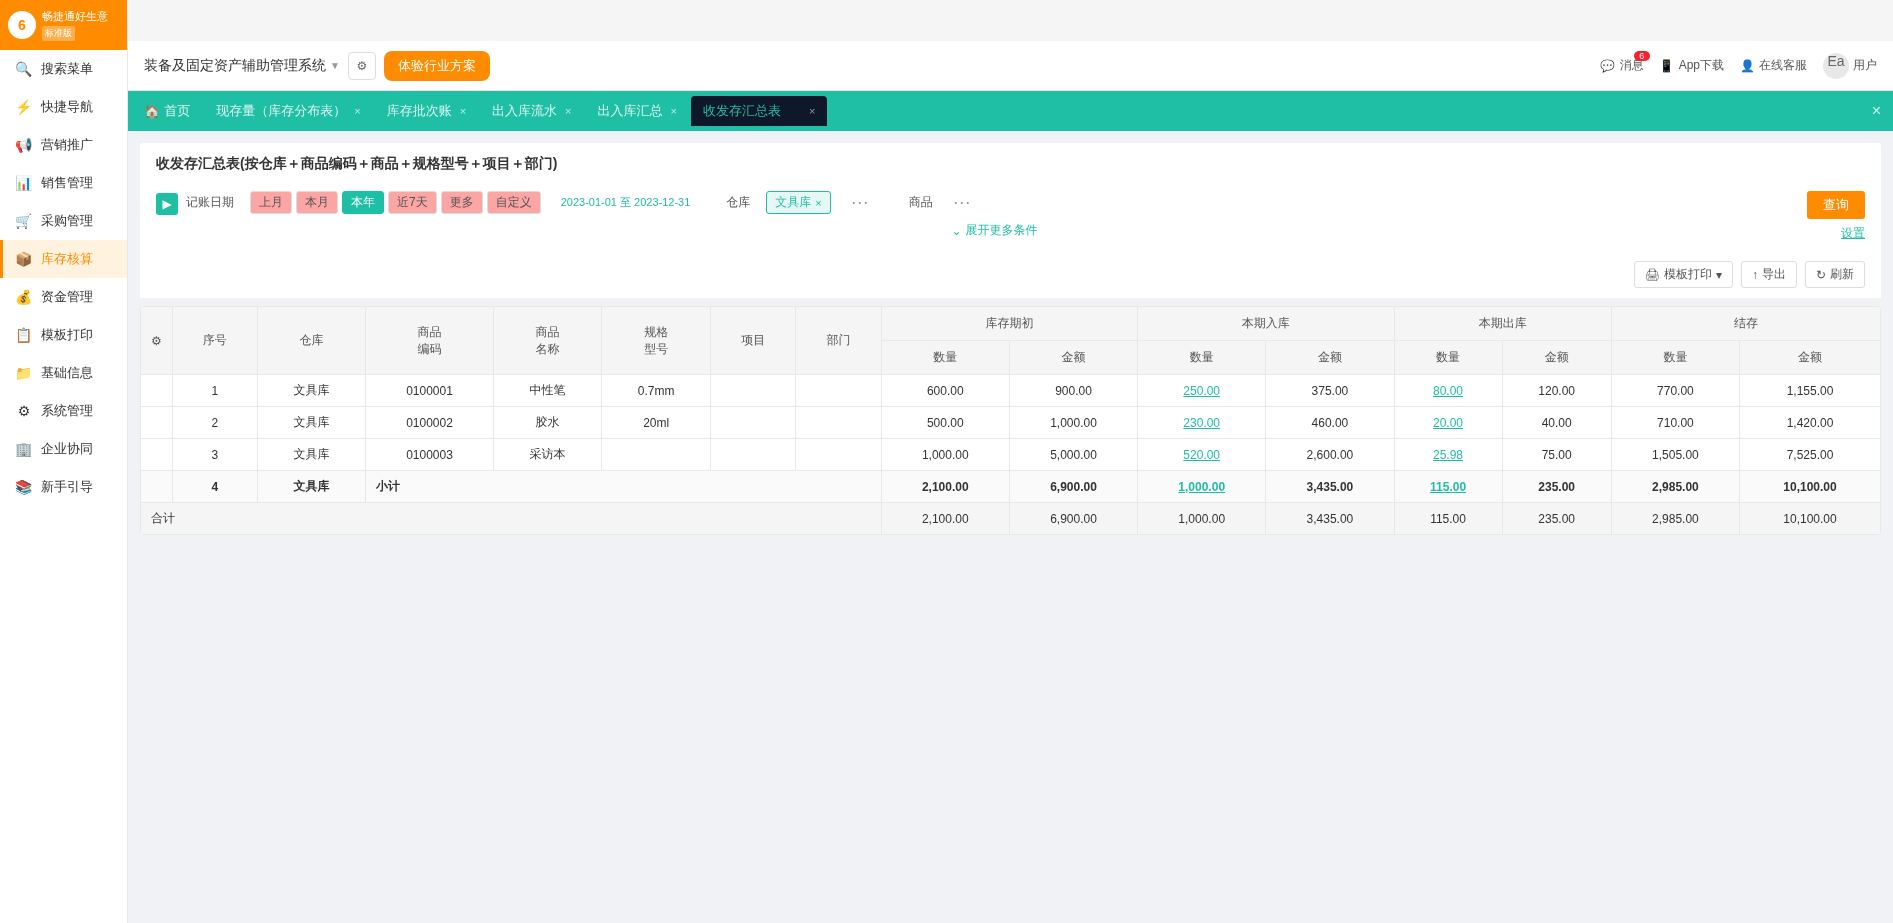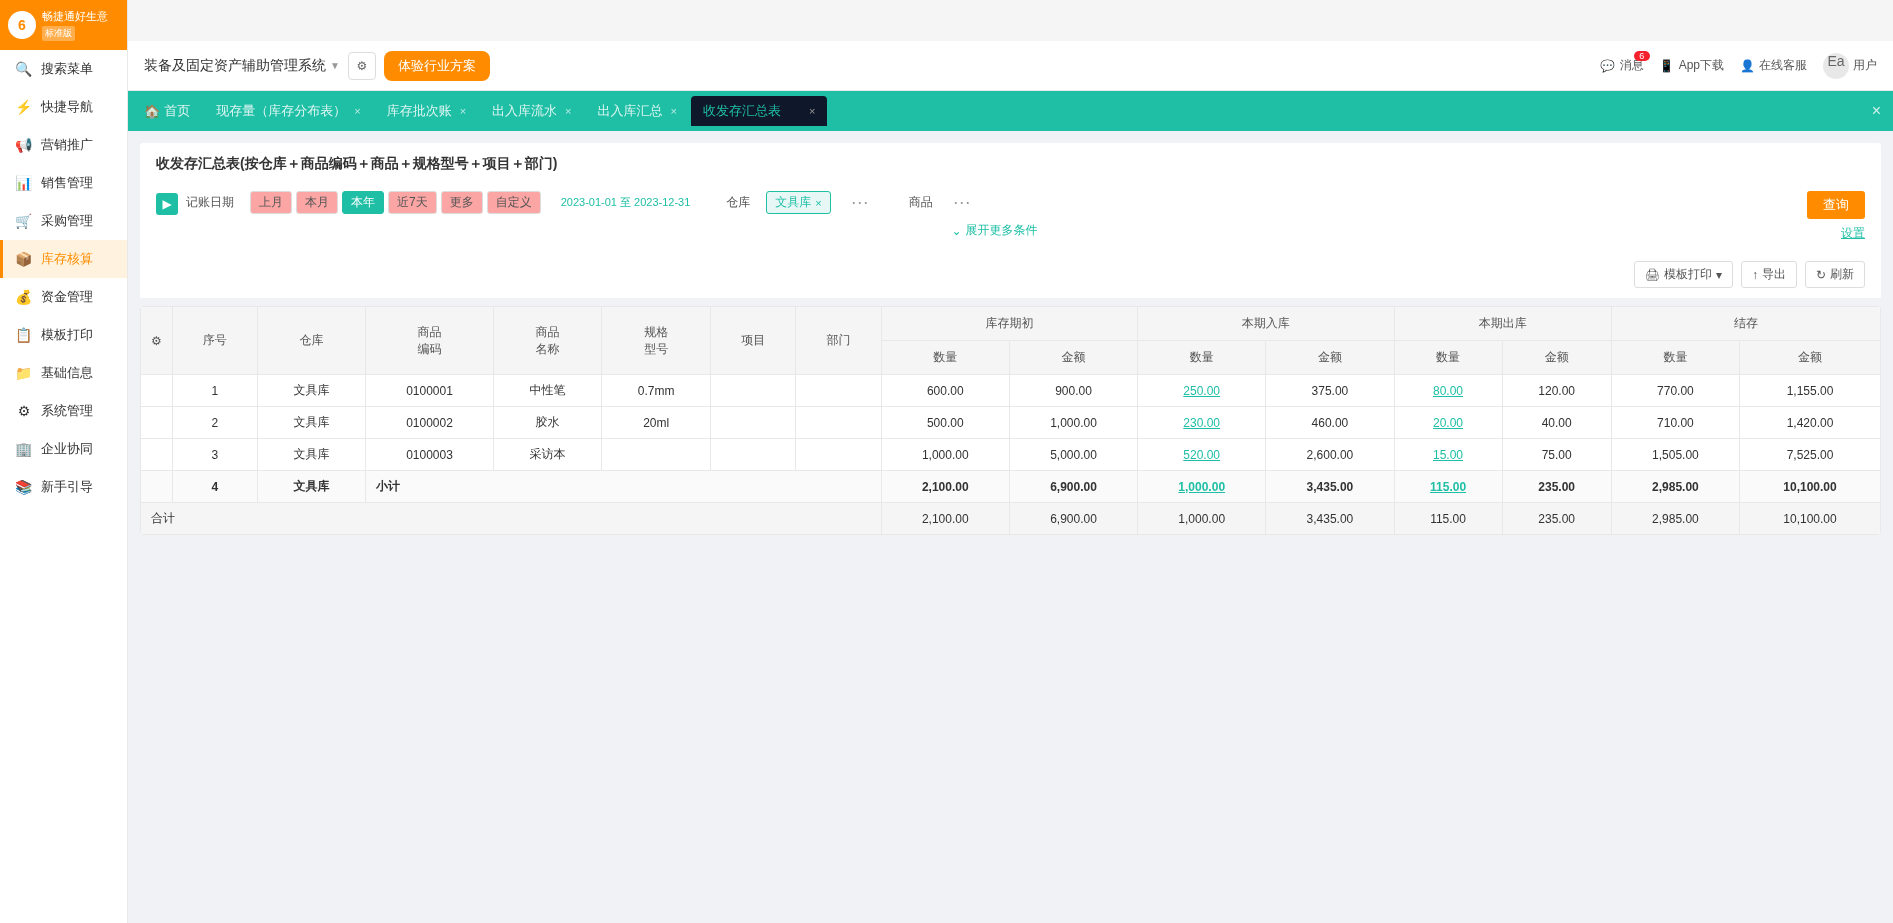--- a/index.html
+++ b/index.html
@@ -333,21 +333,21 @@
       <td>文具库</td>
       <td>0100003</td>
       <td>采访本</td>
       <td></td>
       <td></td>
       <td></td>
       <td>1,000.00</td>
       <td>5,000.00</td>
       <td><span class="underline-num">520.00</span></td>
       <td>2,600.00</td>
-      <td><span class="underline-num">15.00</span></td>
+      <td><span class="underline-num">25.98</span></td>
       <td>75.00</td>
       <td>1,505.00</td>
       <td>7,525.00</td>
     </tr>
             <tr class="subtotal">
     <td></td>
     <td>4</td>
     <td>文具库</td>
     <td colspan="5" style="text-align:left;">小计</td>
     <td>2,100.00</td>

